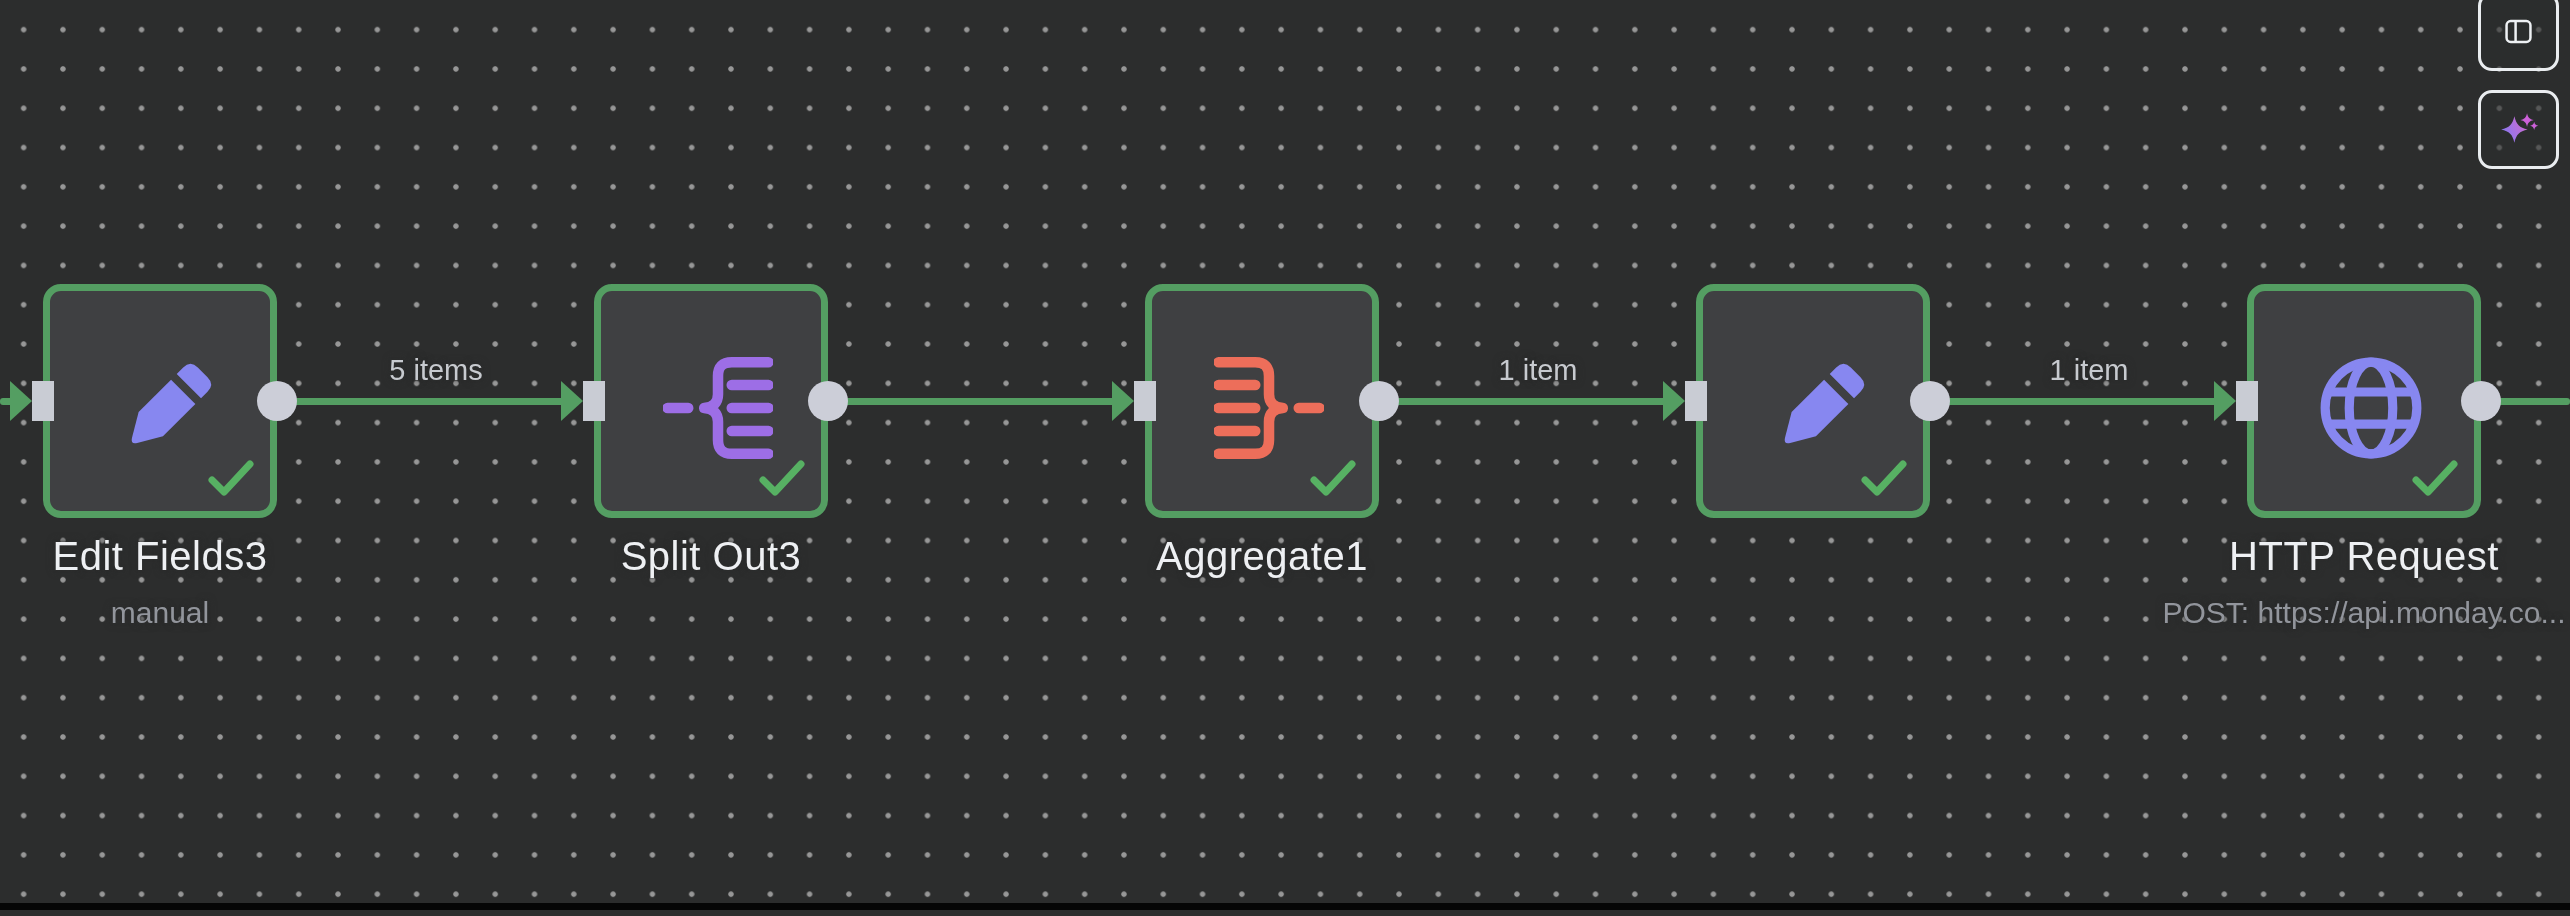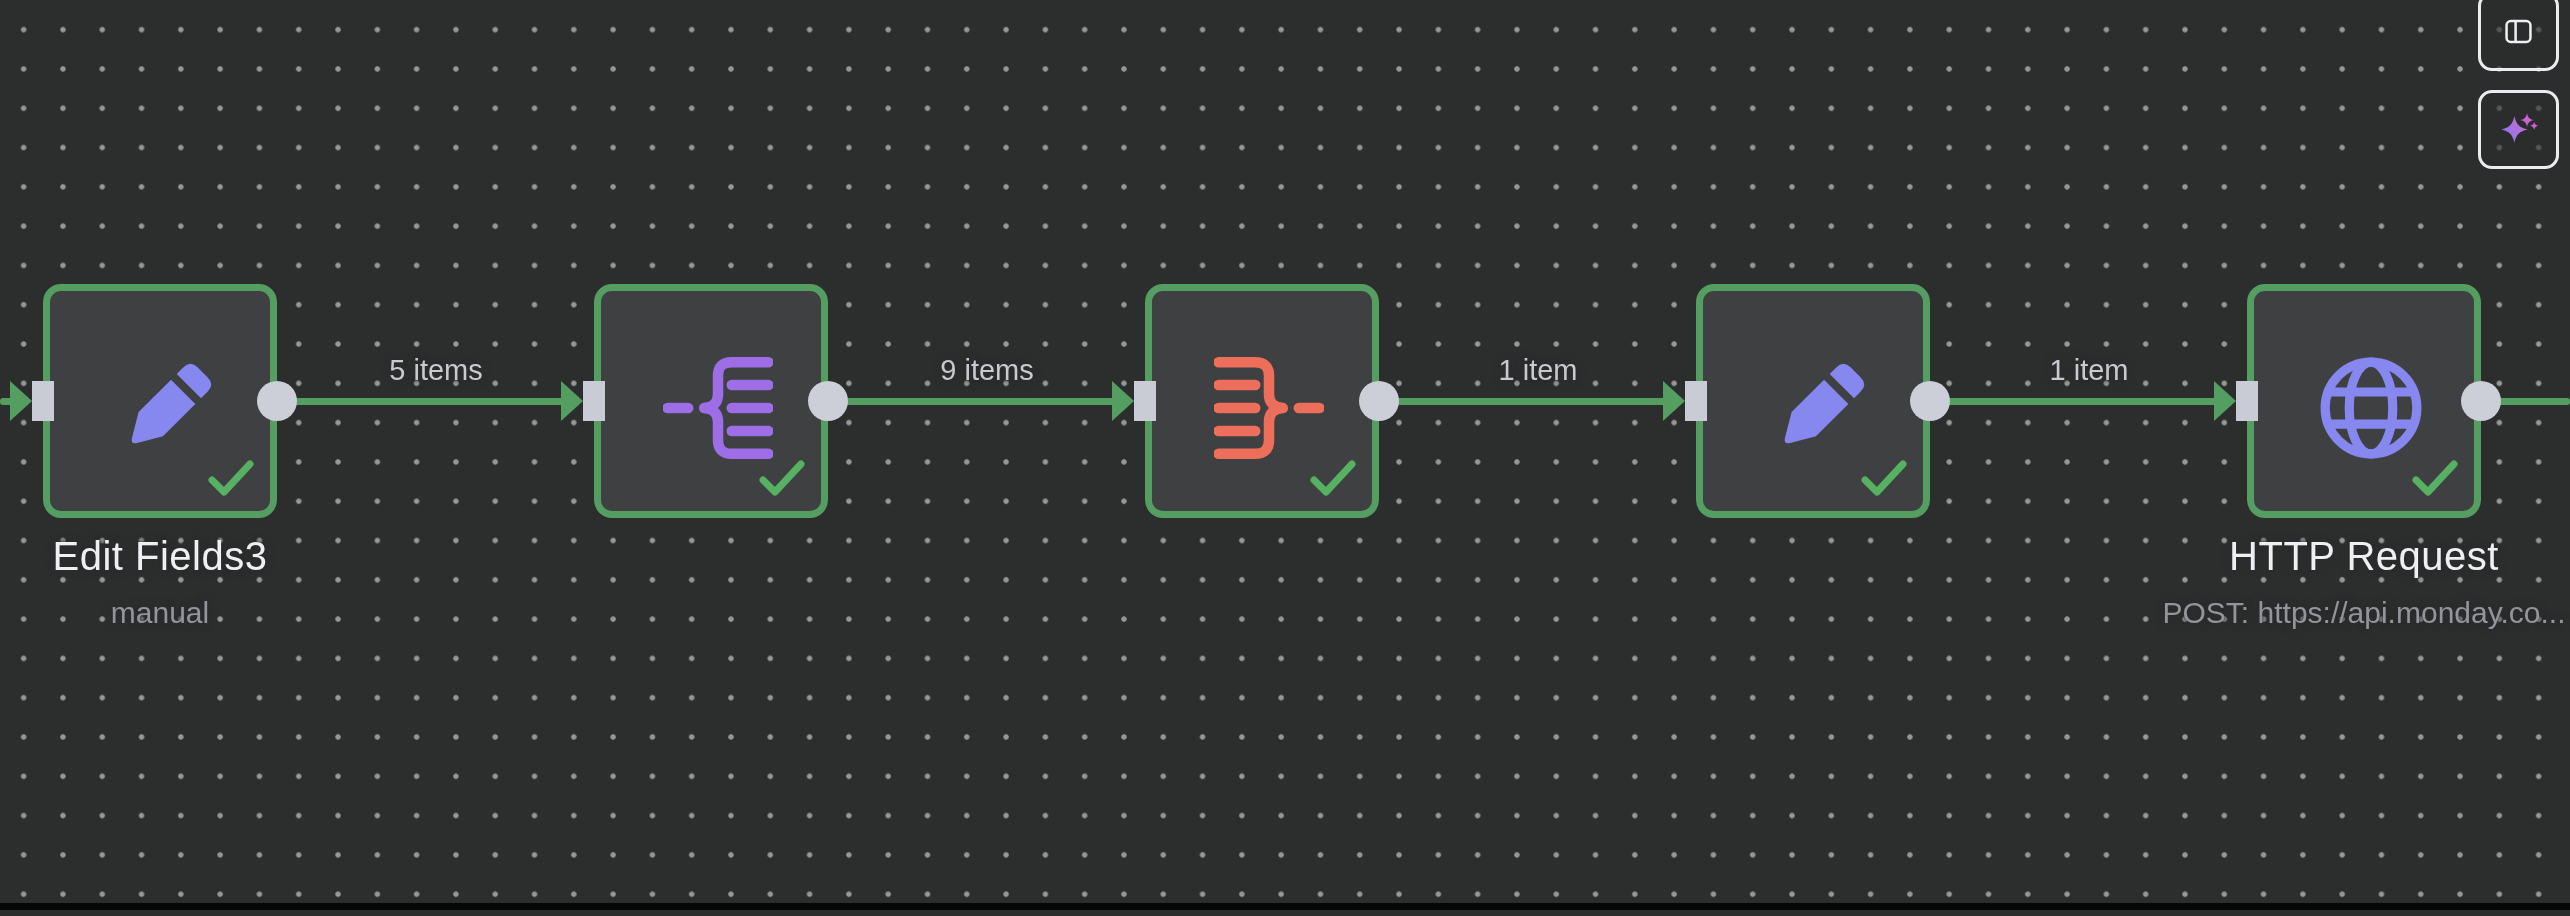--- a/index.html
+++ b/index.html
@@ -53,21 +53,20 @@
   <div class="conn-line" style="left:1930px;width:287px"></div>
   <div class="conn-line" style="left:2481px;width:89px"></div>
 
   <div class="conn-arrow" style="left:10px"></div>
   <div class="conn-arrow" style="left:561px"></div>
   <div class="conn-arrow" style="left:1112px"></div>
   <div class="conn-arrow" style="left:1663px"></div>
   <div class="conn-arrow" style="left:2214px"></div>
 
   <div class="conn-label" style="left:286px">5 items</div>
-  <div class="conn-label" style="left:837px">9 items</div>
   <div class="conn-label" style="left:1388px">1 item</div>
   <div class="conn-label" style="left:1939px">1 item</div>
 
   <div class="node-box" style="left:43px">
     <svg class="node-icon" viewBox="0 0 48 48">
       <g transform="rotate(45 24 24)" fill="#8787f0">
         <path d="M16.5,10.5 V6.5 Q16.5,2 21,2 H27 Q31.5,2 31.5,6.5 V10.5 Z"></path>
         <path d="M16.5,14 H31.5 V34 L25.6,44 Q24,46.6 22.4,44 L16.5,34 Z"></path>
       </g>
     </svg>
@@ -89,38 +88,40 @@
         <line x1="30" y1="34" x2="46" y2="34"></line>
         <line x1="2" y1="24" x2="11" y2="24"></line>
       </g>
     </svg>
     <svg class="node-check" viewBox="0 0 46 38">
       <polyline points="4,21 16,33 42,5" fill="none" stroke="#57b163" stroke-width="7" stroke-linecap="round" stroke-linejoin="round"></polyline>
     </svg>
   </div>
   <div class="in-rect" style="left:583px"></div>
   <div class="out-circle" style="left:808px"></div>
+  <div class="node-title" style="left:511px">Split Out3</div>
   <div class="node-subtitle" style="left:451px"></div>
 
   <div class="node-box" style="left:1145px">
     <svg class="node-icon" viewBox="0 0 48 48">
       <g fill="none" stroke-width="4.6" stroke-linecap="round" stroke-linejoin="round" stroke="#ed6e5a">
         <path d="M2,4 H18 Q24,4 24,10 V18 Q24,23.5 30,24 Q24,24.5 24,30 V38 Q24,44 18,44 H2"></path>
         <line x1="2" y1="14" x2="18" y2="14"></line>
         <line x1="2" y1="24" x2="18" y2="24"></line>
         <line x1="2" y1="34" x2="18" y2="34"></line>
         <line x1="37" y1="24" x2="46" y2="24"></line>
       </g>
     </svg>
     <svg class="node-check" viewBox="0 0 46 38">
       <polyline points="4,21 16,33 42,5" fill="none" stroke="#57b163" stroke-width="7" stroke-linecap="round" stroke-linejoin="round"></polyline>
     </svg>
   </div>
   <div class="in-rect" style="left:1134px"></div>
   <div class="out-circle" style="left:1359px"></div>
+  <div class="node-title" style="left:1062px">Aggregate1</div>
   <div class="node-subtitle" style="left:1002px"></div>
 
   <div class="node-box" style="left:1696px">
     <svg class="node-icon" viewBox="0 0 48 48">
       <g transform="rotate(45 24 24)" fill="#8787f0">
         <path d="M16.5,10.5 V6.5 Q16.5,2 21,2 H27 Q31.5,2 31.5,6.5 V10.5 Z"></path>
         <path d="M16.5,14 H31.5 V34 L25.6,44 Q24,46.6 22.4,44 L16.5,34 Z"></path>
       </g>
     </svg>
     <svg class="node-check" viewBox="0 0 46 38">

